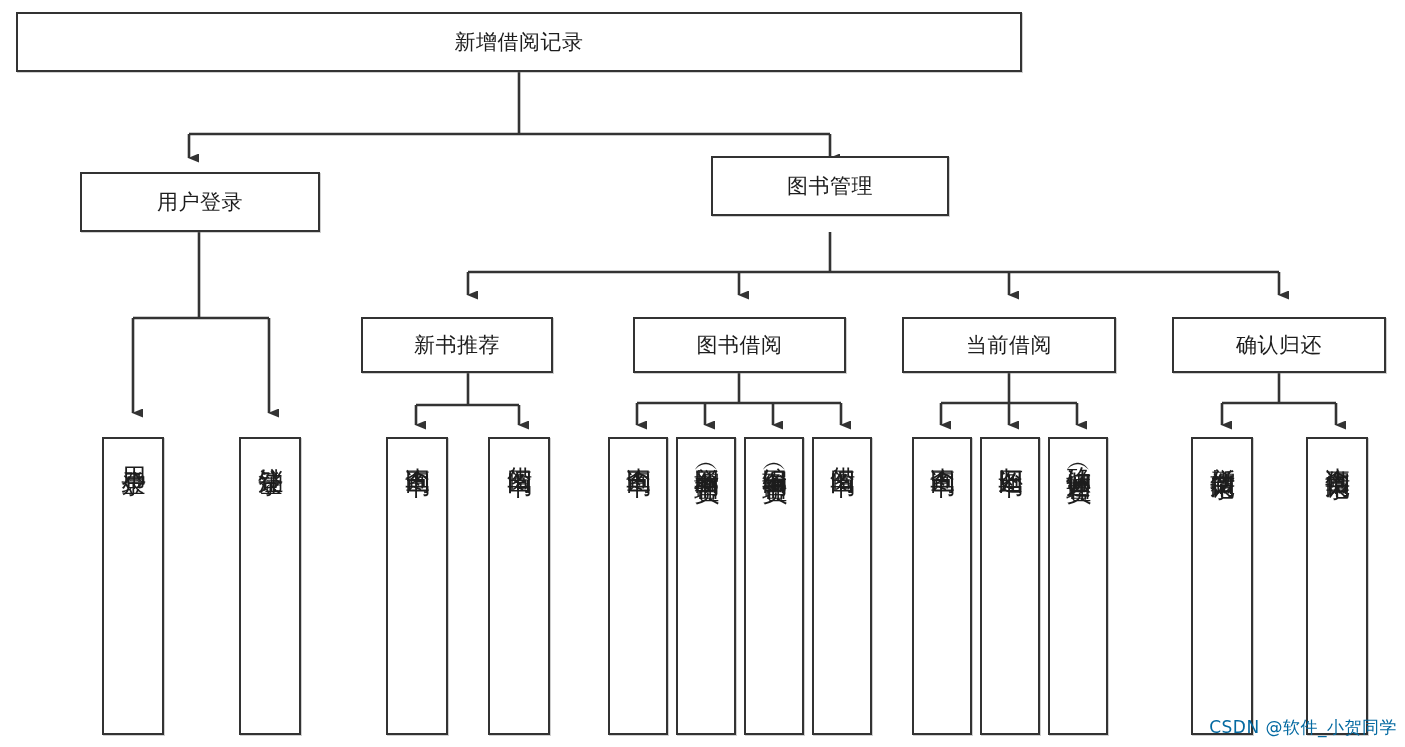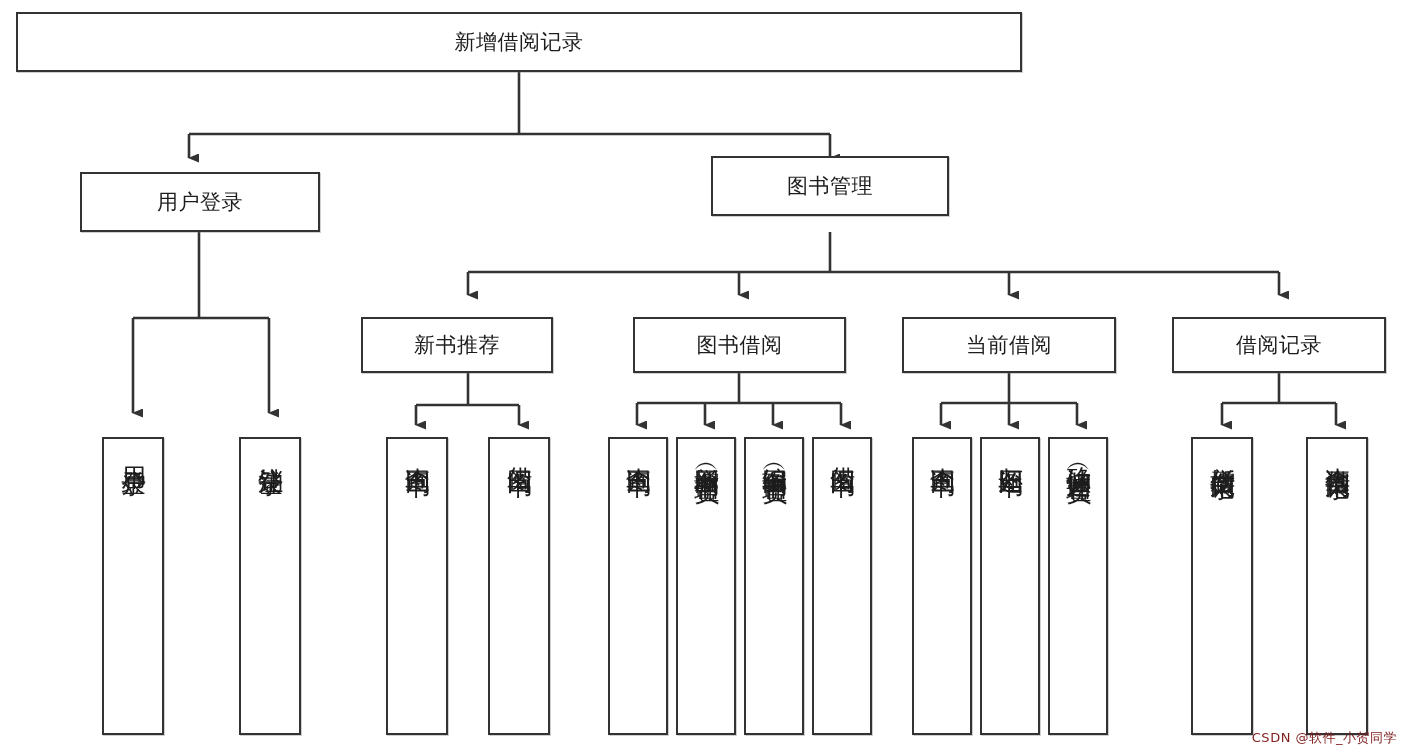--- a/index.html
+++ b/index.html
@@ -56,23 +56,23 @@
     text-orientation: upright;
     font-size: 25px;
     line-height: 1.05;
     letter-spacing: 2px;
     white-space: normal;
     max-height: 100%;
   }
   #watermark {
     position: absolute;
     right: 8px;
-    bottom: 0;
-    font-size: 13px;
-    color: #7f1d1d;
+    bottom: 8px;
+    font-size: 17px;
+    color: #0369a1;
     letter-spacing: 0.5px;
     white-space: nowrap;
     user-select: none;
   }
 </style>
 </head>
 <body>
 
 <div id="diagram-root">
 
@@ -145,21 +145,21 @@
 
   <div class="node horiz" style="left:633px; top:317px; width:213px; height:56px;justify-content:center;">
     <span class="label">图书借阅</span>
   </div>
 
   <div class="node horiz" style="left:902px; top:317px; width:214px; height:56px;">
     <span class="label">当前借阅</span>
   </div>
 
   <div class="node horiz" style="left:1172px; top:317px; width:214px; height:56px;">
-    <span class="label">借阅记录</span>
+    <span class="label">确认归还</span>
   </div>
 
   <div class="node vert" style="left:102px; top:437px; width:62px; height:298px;">
     <span class="label">用户登录</span>
   </div>
 
   <div class="node vert" style="left:239px; top:437px; width:62px; height:298px;">
     <span class="label">注销登录</span>
   </div>
 

